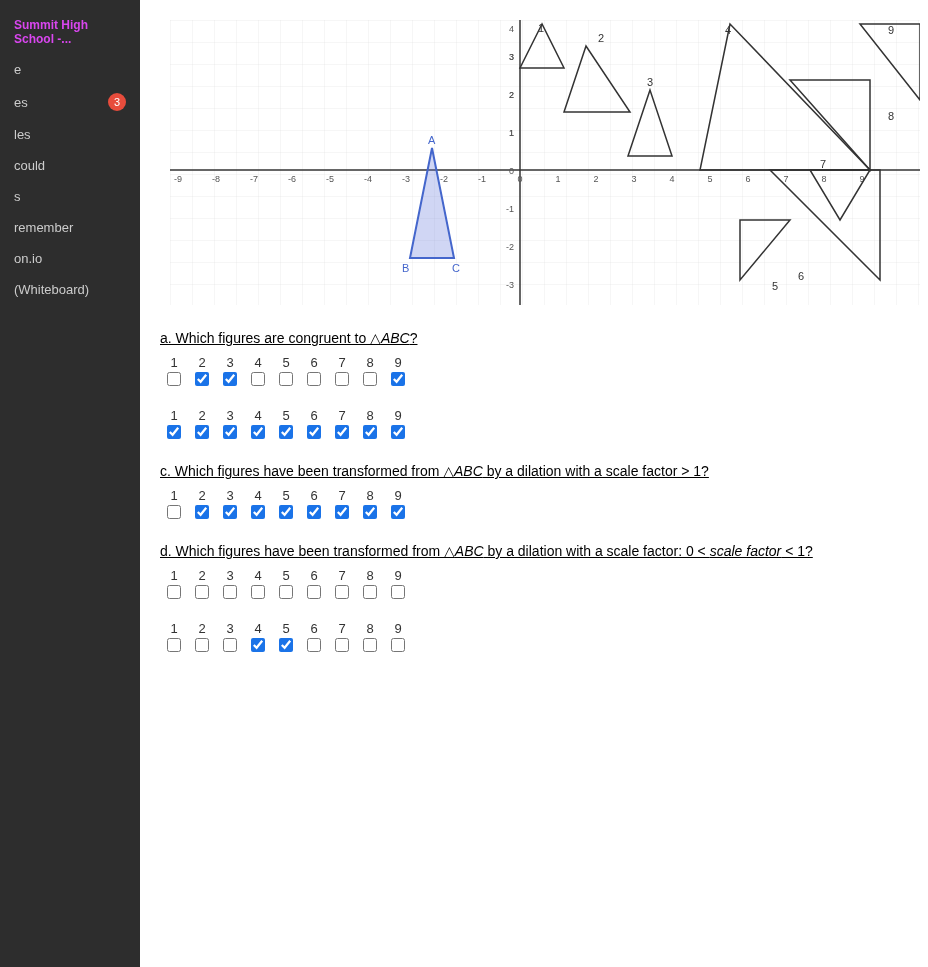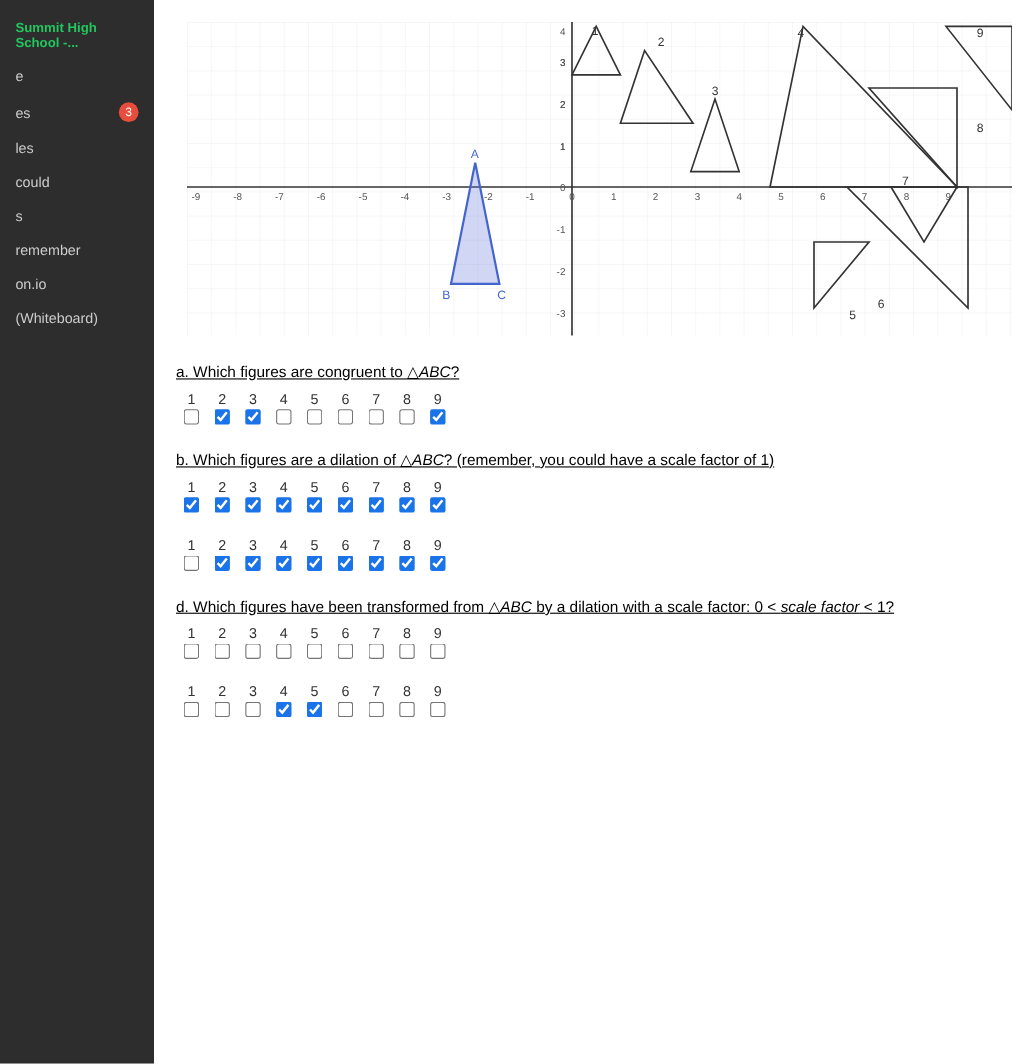--- a/index.html
+++ b/index.html
@@ -25,21 +25,21 @@
     .sidebar-item {
       padding: 8px 14px;
       cursor: pointer;
       color: #ccc;
       display: flex;
       align-items: center;
       gap: 6px;
     }
     .sidebar-header {
       padding: 8px 14px;
-      color: #22c55e;
+      color: #d946ef;
       font-size: 12px;
       font-weight: bold;
     }
     .badge {
       background: #e74c3c;
       color: #fff;
       border-radius: 50%;
       width: 18px;
       height: 18px;
       display: flex;
@@ -283,23 +283,20 @@
             <input type="checkbox" style="">
           </div>
         <div class="check-cell">
             <input type="checkbox" checked="" style="">
           </div>
       </div>
     </div>
   </div>
 
   <div class="question-block">
-    <div class="question-label">
-      b. Which figures are a dilation of △<em>ABC</em>? (remember, you could have a scale factor of 1)
-    </div>
     <div class="checkbox-group">
       <div class="num-row">
         <span>1</span>
         <span>2</span>
         <span>3</span>
         <span>4</span>
         <span>5</span>
         <span>6</span>
         <span>7</span>
         <span>8</span>
@@ -325,20 +322,116 @@
             <input type="checkbox" checked="" style="">
           </div>
         <div class="check-cell">
             <input type="checkbox" checked="" style="">
           </div>
         <div class="check-cell">
             <input type="checkbox" checked="" style="">
           </div>
         <div class="check-cell">
             <input type="checkbox" checked="" style="">
+          </div>
+      </div>
+    </div>
+  </div>
+
+  <div class="question-block">
+    <div class="question-label">
+      c. Which figures have been transformed from △<em>ABC</em> by a dilation with a scale factor &gt; 1?
+    </div>
+    <div class="checkbox-group">
+      <div class="num-row">
+        <span>1</span>
+        <span>2</span>
+        <span>3</span>
+        <span>4</span>
+        <span>5</span>
+        <span>6</span>
+        <span>7</span>
+        <span>8</span>
+        <span>9</span>
+      </div>
+      <div class="check-row">
+        <div class="check-cell">
+            <input type="checkbox" style="">
+          </div>
+        <div class="check-cell">
+            <input type="checkbox" checked="" style="">
+          </div>
+        <div class="check-cell">
+            <input type="checkbox" checked="" style="">
+          </div>
+        <div class="check-cell">
+            <input type="checkbox" checked="" style="">
+          </div>
+        <div class="check-cell">
+            <input type="checkbox" checked="" style="">
+          </div>
+        <div class="check-cell">
+            <input type="checkbox" checked="" style="">
+          </div>
+        <div class="check-cell">
+            <input type="checkbox" checked="" style="">
+          </div>
+        <div class="check-cell">
+            <input type="checkbox" checked="" style="">
+          </div>
+        <div class="check-cell">
+            <input type="checkbox" checked="" style="">
+          </div>
+      </div>
+    </div>
+  </div>
+
+  <div class="question-block">
+    <div class="question-label">
+      d. Which figures have been transformed from △<em>ABC</em> by a dilation with a scale factor: 0 &lt; <em>scale factor</em> &lt; 1?
+    </div>
+    <div class="checkbox-group">
+      <div class="num-row">
+        <span>1</span>
+        <span>2</span>
+        <span>3</span>
+        <span>4</span>
+        <span>5</span>
+        <span>6</span>
+        <span>7</span>
+        <span>8</span>
+        <span>9</span>
+      </div>
+      <div class="check-row">
+        <div class="check-cell">
+            <input type="checkbox" style="">
+          </div>
+        <div class="check-cell">
+            <input type="checkbox" style="">
+          </div>
+        <div class="check-cell">
+            <input type="checkbox" style="">
+          </div>
+        <div class="check-cell">
+            <input type="checkbox" style="">
+          </div>
+        <div class="check-cell">
+            <input type="checkbox" style="">
+          </div>
+        <div class="check-cell">
+            <input type="checkbox" style="">
+          </div>
+        <div class="check-cell">
+            <input type="checkbox" style="">
+          </div>
+        <div class="check-cell">
+            <input type="checkbox" style="">
+          </div>
+        <div class="check-cell">
+            <input type="checkbox" style="">
           </div>
       </div>
     </div>
   </div>
 
   <div class="question-block">
     <div class="checkbox-group">
       <div class="num-row">
         <span>1</span>
         <span>2</span>
@@ -348,113 +441,20 @@
         <span>6</span>
         <span>7</span>
         <span>8</span>
         <span>9</span>
       </div>
       <div class="check-row">
         <div class="check-cell">
             <input type="checkbox" style="">
           </div>
         <div class="check-cell">
-            <input type="checkbox" checked="" style="">
-          </div>
-        <div class="check-cell">
-            <input type="checkbox" checked="" style="">
-          </div>
-        <div class="check-cell">
-            <input type="checkbox" checked="" style="">
-          </div>
-        <div class="check-cell">
-            <input type="checkbox" checked="" style="">
-          </div>
-        <div class="check-cell">
-            <input type="checkbox" checked="" style="">
-          </div>
-        <div class="check-cell">
-            <input type="checkbox" checked="" style="">
-          </div>
-        <div class="check-cell">
-            <input type="checkbox" checked="" style="">
-          </div>
-        <div class="check-cell">
-            <input type="checkbox" checked="" style="">
-          </div>
-      </div>
-    </div>
-  </div>
-
-  <div class="question-block">
-    <div class="question-label">
-      d. Which figures have been transformed from △<em>ABC</em> by a dilation with a scale factor: 0 &lt; <em>scale factor</em> &lt; 1?
-    </div>
-    <div class="checkbox-group">
-      <div class="num-row">
-        <span>1</span>
-        <span>2</span>
-        <span>3</span>
-        <span>4</span>
-        <span>5</span>
-        <span>6</span>
-        <span>7</span>
-        <span>8</span>
-        <span>9</span>
-      </div>
-      <div class="check-row">
-        <div class="check-cell">
-            <input type="checkbox" style="">
-          </div>
-        <div class="check-cell">
-            <input type="checkbox" style="">
-          </div>
-        <div class="check-cell">
-            <input type="checkbox" style="">
-          </div>
-        <div class="check-cell">
-            <input type="checkbox" style="">
-          </div>
-        <div class="check-cell">
-            <input type="checkbox" style="">
-          </div>
-        <div class="check-cell">
-            <input type="checkbox" style="">
-          </div>
-        <div class="check-cell">
-            <input type="checkbox" style="">
-          </div>
-        <div class="check-cell">
-            <input type="checkbox" style="">
-          </div>
-        <div class="check-cell">
-            <input type="checkbox" style="">
-          </div>
-      </div>
-    </div>
-  </div>
-
-  <div class="question-block">
-    <div class="checkbox-group">
-      <div class="num-row">
-        <span>1</span>
-        <span>2</span>
-        <span>3</span>
-        <span>4</span>
-        <span>5</span>
-        <span>6</span>
-        <span>7</span>
-        <span>8</span>
-        <span>9</span>
-      </div>
-      <div class="check-row">
-        <div class="check-cell">
-            <input type="checkbox" style="">
-          </div>
-        <div class="check-cell">
             <input type="checkbox" style="">
           </div>
         <div class="check-cell">
             <input type="checkbox" style="">
           </div>
         <div class="check-cell">
             <input type="checkbox" checked="" style="">
           </div>
         <div class="check-cell">
             <input type="checkbox" checked="" style="">

